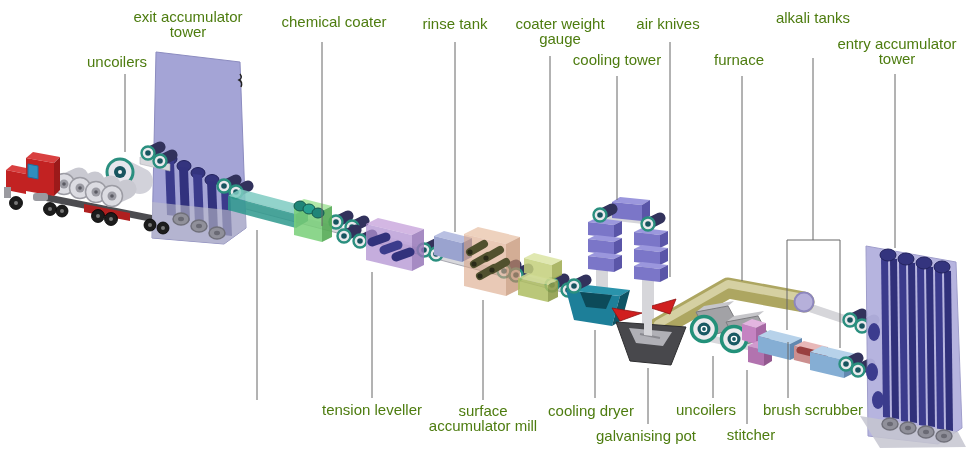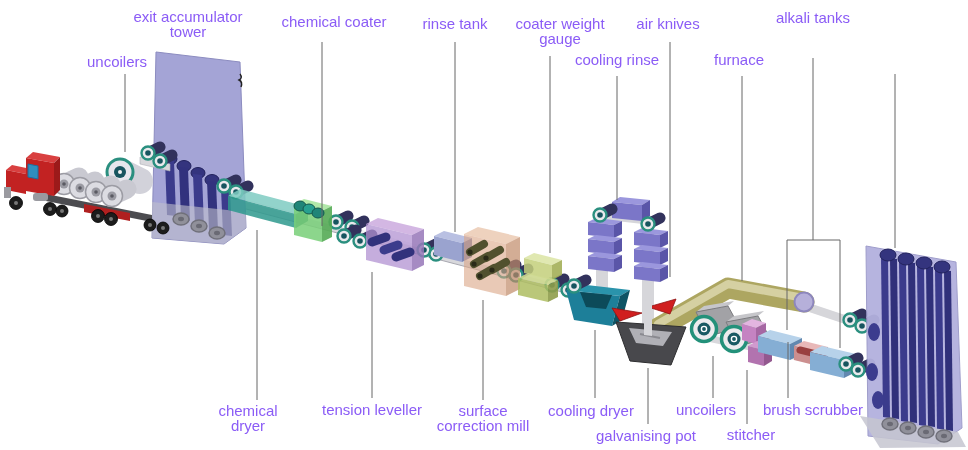--- a/index.html
+++ b/index.html
@@ -1,20 +1,20 @@
 <!DOCTYPE html>
 <html><head>
 <meta charset="utf-8">
 <style>
   html,body{margin:0;padding:0;background:#fff;}
   .stage{position:relative;width:968px;height:450px;background:#fff;overflow:hidden;
          font-family:"Liberation Sans",sans-serif;}
   .stage svg{position:absolute;left:0;top:0;}
   .lbl{position:absolute;transform:translateX(-50%);text-align:center;
-       font-size:15px;line-height:15px;color:#8b5cf6;}
+       font-size:15px;line-height:15px;color:#4d7c0f;}
   .nw{white-space:nowrap;}
 </style>
 </head>
 <body>
 
 <div class="stage">
 <svg width="968" height="450" viewBox="0 0 968 450">
   <defs>
     <symbol id="rol" overflow="visible">
       <line x1="0" y1="0" x2="12" y2="-6" stroke="#32325c" stroke-width="11" stroke-linecap="round"></line>
@@ -336,23 +336,23 @@
   </g>
 </svg>
 
   <div class="lbl nw" style="left:117px;top:54px">uncoilers</div>
   <div class="lbl" style="left:188px;top:9px;width:130px">exit accumulator tower</div>
   <div class="lbl nw" style="left:334px;top:14px">chemical coater</div>
   <div class="lbl nw" style="left:455px;top:16px">rinse tank</div>
   <div class="lbl" style="left:560px;top:16px;width:110px">coater weight gauge</div>
   <div class="lbl nw" style="left:668px;top:16px">air knives</div>
   <div class="lbl nw" style="left:813px;top:10px">alkali tanks</div>
-  <div class="lbl nw" style="left:617px;top:52px">cooling rinse</div>
+  <div class="lbl" style="left:897px;top:36px;width:140px">entry accumulator tower</div>
+  <div class="lbl nw" style="left:617px;top:52px">cooling tower</div>
   <div class="lbl nw" style="left:739px;top:52px">furnace</div>
-  <div class="lbl" style="left:248px;top:403px;width:75px">chemical dryer</div>
   <div class="lbl nw" style="left:372px;top:402px">tension leveller</div>
-  <div class="lbl" style="left:483px;top:403px;width:115px">surface correction mill</div>
+  <div class="lbl" style="left:483px;top:403px;width:115px">surface accumulator mill</div>
   <div class="lbl nw" style="left:591px;top:403px">cooling dryer</div>
   <div class="lbl nw" style="left:646px;top:428px">galvanising pot</div>
   <div class="lbl nw" style="left:706px;top:402px">uncoilers</div>
   <div class="lbl nw" style="left:751px;top:427px">stitcher</div>
   <div class="lbl nw" style="left:813px;top:402px">brush scrubber</div>
 </div>
 
 </body></html>

